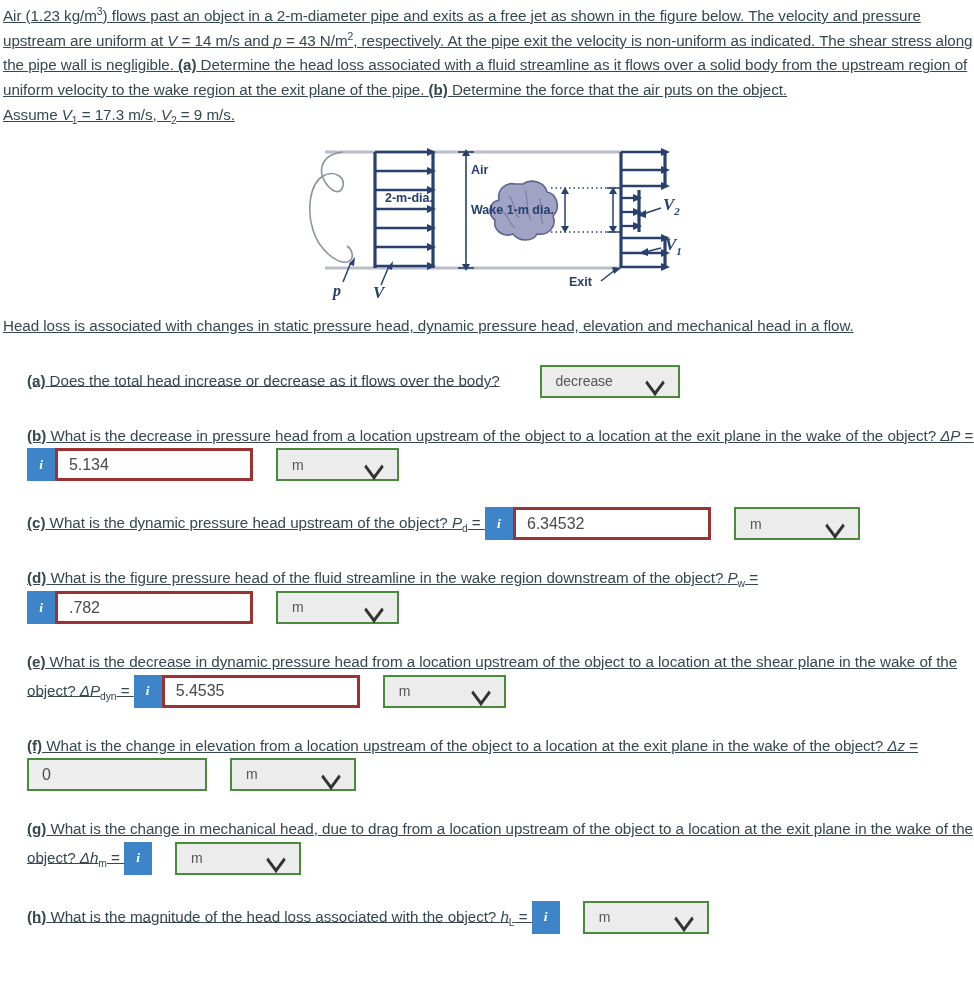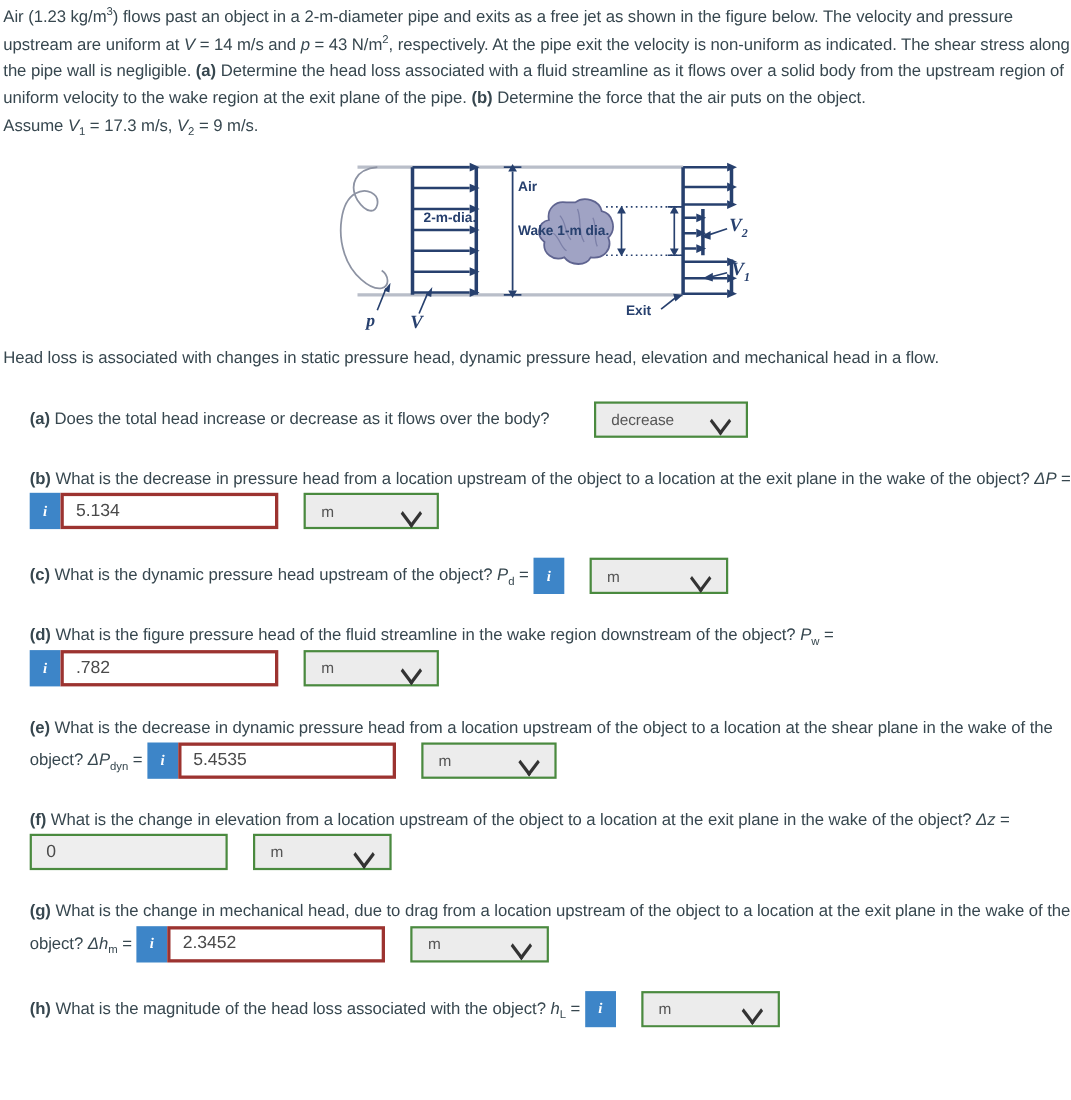--- a/index.html
+++ b/index.html
@@ -9,21 +9,21 @@
   }
   body {
     width: 974px; height: 1000px;
     overflow: hidden;
     font-family: "Liberation Sans", sans-serif;
     color: #37474f;
     font-size: 15.2px;
     line-height: 1.62;
     position: relative;
   }
-  .page { padding: 4px 0 0 3px; width: 974px; overflow: hidden; }
+  .page { padding: 4px 0 0 3px; width: 974px; overflow: hidden; text-decoration: underline; }
 
   
   .stmt {
     width: 975px;
     white-space: normal;
     font-size: 15.2px;
     line-height: 1.62;
     letter-spacing: -0.05px;
     color: #37474f;
   }
@@ -252,20 +252,21 @@
             <span class="ans" style="width: 198px;">5.134</span>
             <span class="sel" style="width: 123px; margin-left: 23px;">
               <span>m</span>
               <span class="chev"></span>
             </span>
           </span></div>
       </div>
       <div class="qblock">
         <div class="stmt"><b>(c)</b><span> What is the dynamic pressure head upstream of the object? </span><i class="vi">P</i><sub>d</sub><span> = </span><span class="row-inline">
             <span class="ibtn">i</span>
+            <span class="ans" style="width: 198px;">6.34532</span>
             <span class="sel" style="width: 126px; margin-left: 23px;">
               <span>m</span>
               <span class="chev"></span>
             </span>
           </span></div>
       </div>
       <div class="qblock">
         <div class="stmt"><b>(d)</b><span> What is the figure pressure head of the fluid streamline in the wake region downstream of the object? </span><i class="vi">P</i><sub>w</sub><span> =</span><span class="row-inline">
             <span class="ibtn">i</span>
             <span class="ans" style="width: 198px;">.782</span>
@@ -290,21 +291,20 @@
             <span class="ans green" style="width: 180px;">0</span>
             <span class="sel" style="width: 126px; margin-left: 23px;">
               <span>m</span>
               <span class="chev"></span>
             </span>
           </span></div>
       </div>
       <div class="qblock">
         <div class="stmt"><b>(g)</b><span> What is the change in mechanical head, due to drag from a location upstream of the object to a location at the exit plane in the wake of the object? </span><i class="vi">Δh</i><sub>m</sub><span> = </span><span class="row-inline">
             <span class="ibtn">i</span>
-            <span class="ans" style="width: 198px;">2.3452</span>
             <span class="sel" style="width: 126px; margin-left: 23px;">
               <span>m</span>
               <span class="chev"></span>
             </span>
           </span></div>
       </div>
       <div class="qblock">
         <div class="stmt"><b>(h)</b><span> What is the magnitude of the head loss associated with the object? </span><i class="vi">h</i><sub>L</sub><span> = </span><span class="row-inline">
             <span class="ibtn">i</span>
             <span class="sel" style="width: 126px; margin-left: 23px;">

